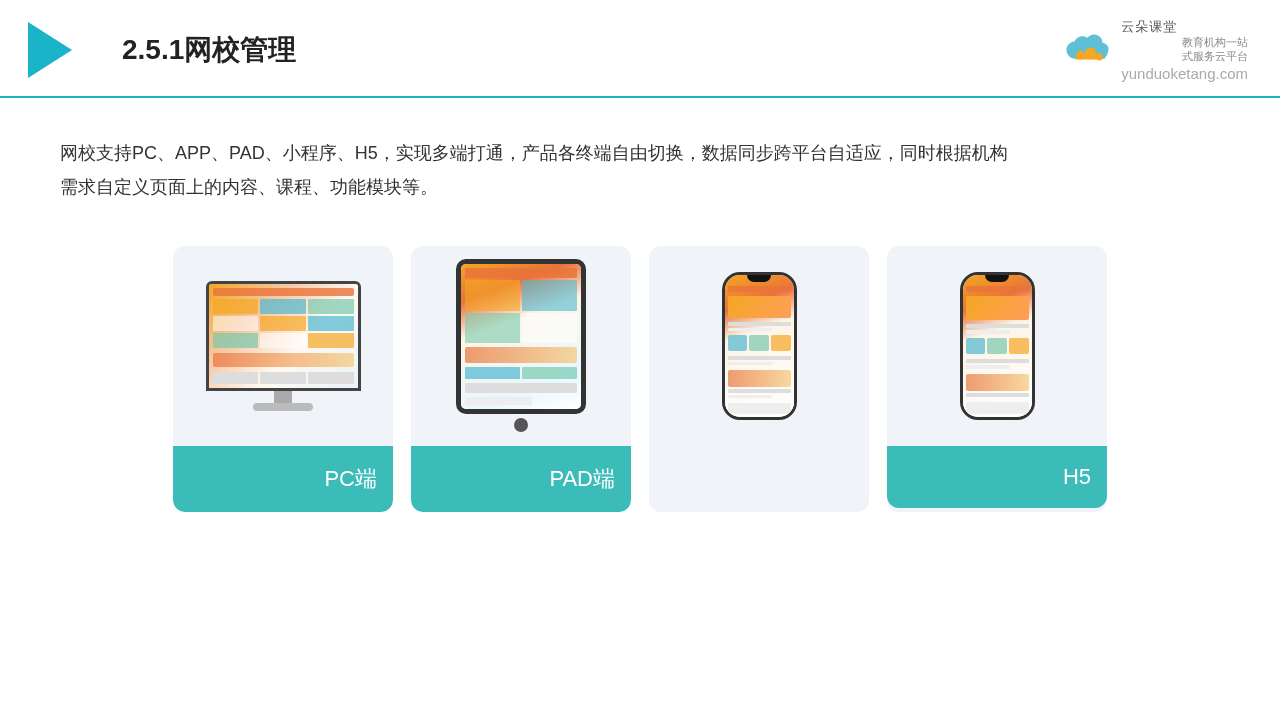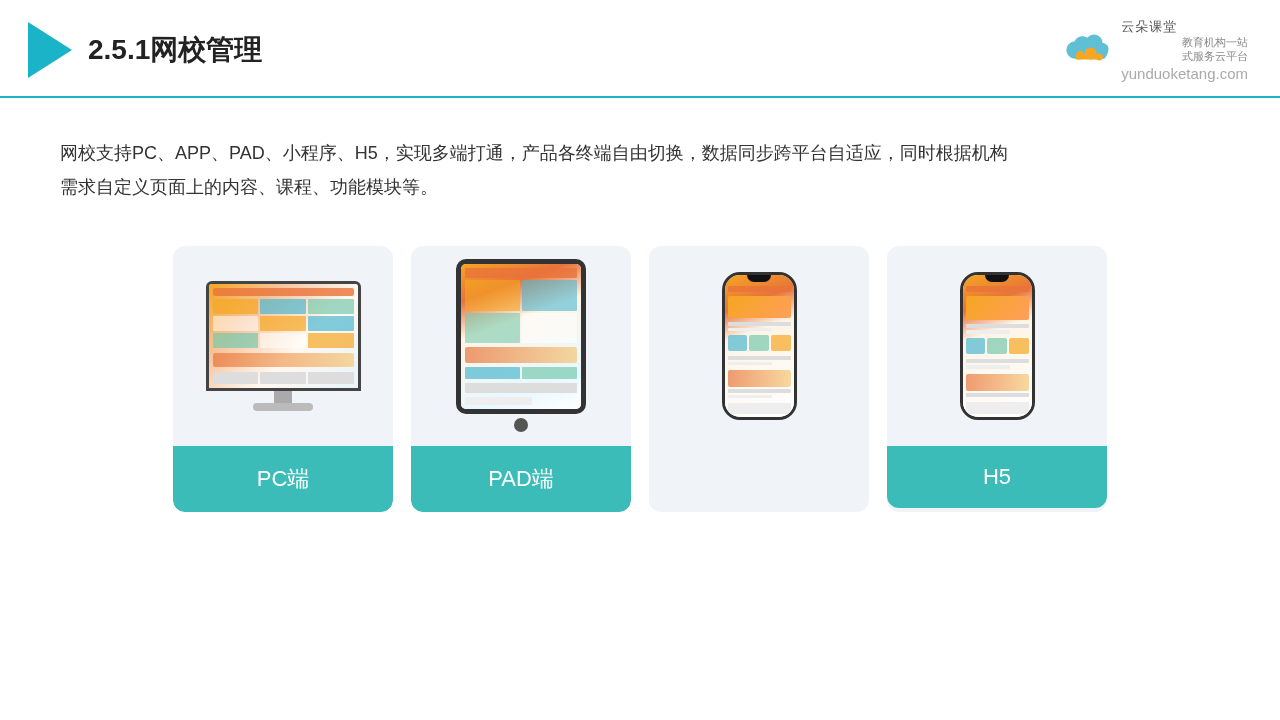--- a/index.html
+++ b/index.html
@@ -28,20 +28,21 @@
       width: 0;
       height: 0;
       border-top: 28px solid transparent;
       border-bottom: 28px solid transparent;
       border-left: 44px solid #1ab3c8;
     }
     .page-title {
       font-size: 28px;
       font-weight: 600;
       color: #222;
+      margin-left: 34px;
     }
     .header-right {
       display: flex;
       align-items: center;
       gap: 10px;
     }
     .cloud-logo {
       display: flex;
       flex-direction: column;
       align-items: flex-end;
@@ -102,22 +103,22 @@
       justify-content: center;
       padding: 16px;
     }
 
     .device-label {
       width: 100%;
       background: #3cbcb8;
       color: #fff;
       font-size: 22px;
       font-weight: 500;
-      text-align: center;
-      padding: 18px 0;
+      text-align: right;
+      padding: 18px 16px;
       border-radius: 0 0 12px 12px;
     }
 
     
     .pc-device {
       position: relative;
       display: flex;
       flex-direction: column;
       align-items: center;
     }

